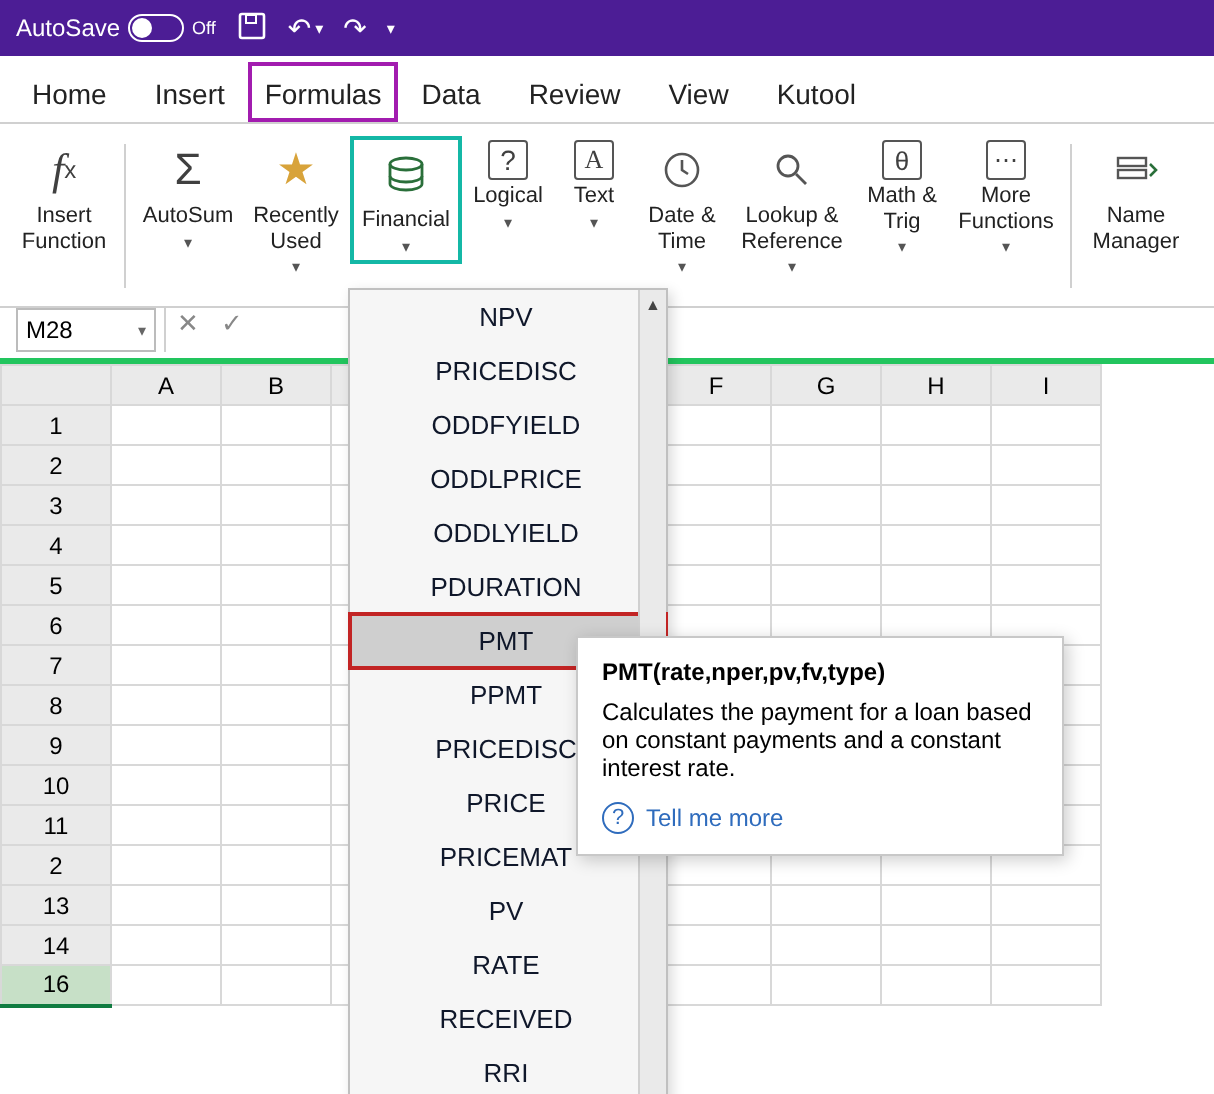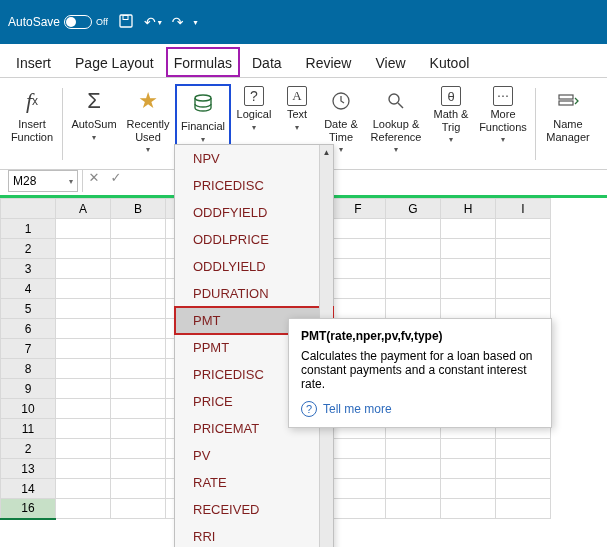--- a/index.html
+++ b/index.html
@@ -1,39 +1,39 @@
 <!DOCTYPE html>
 <html><head>
 <meta charset="utf-8">
 <style>
   * { box-sizing: border-box; margin: 0; padding: 0; font-family: "Segoe UI", Arial, sans-serif; }
   body { background: #fff; width: 607px; height: 547px; overflow: hidden; position: relative; }
 
   
-  .titlebar { background: #0369a1; height: 44px; display: flex; align-items: center; padding: 0 8px; color: #fff; font-size: 12px; gap: 10px; }
+  .titlebar { background: #4c1d95; height: 28px; display: flex; align-items: center; padding: 0 8px; color: #fff; font-size: 12px; gap: 10px; }
   .titlebar .autosave-toggle { display: flex; align-items: center; gap: 4px; }
   .toggle-pill { width: 28px; height: 14px; border: 1px solid #fff; border-radius: 8px; position: relative; }
   .toggle-pill::after { content: ""; position: absolute; width: 10px; height: 10px; background: #fff; border-radius: 50%; left: 1px; top: 1px; }
   .titlebar .tb-icon { color: #fff; font-size: 14px; }
   .undo-group { display: flex; align-items: center; gap: 2px; }
 
   
   .tabs { display: flex; align-items: flex-end; height: 34px; padding: 0 4px; border-bottom: 1px solid #d0d0d0; gap: 0; }
   .tab { padding: 8px 12px 6px; font-size: 14px; color: #222; cursor: pointer; }
   .tab.active { border-bottom: 3px solid #107c41; font-weight: 400; }
   .tab.boxed { border: 2px solid #a21caf; padding: 6px 6px 4px; }
 
   
   .ribbon { display: flex; align-items: flex-start; padding: 6px 6px 2px; gap: 0; border-bottom: 1px solid #d0d0d0; height: 92px; background: #fff; }
   .ribbon-item { display: flex; flex-direction: column; align-items: center; justify-content: flex-start; width: 60px; text-align: center; font-size: 11px; color: #222; padding: 2px 2px; }
   .ribbon-item .ricon { height: 30px; display: flex; align-items: center; justify-content: center; font-size: 22px; color: #404040; margin-bottom: 2px; }
   .ribbon-item .label { line-height: 1.15; }
   .ribbon-item .caret { font-size: 8px; color: #555; margin-top: 2px; }
   .ribbon-sep { width: 1px; background: #d0d0d0; height: 72px; margin: 4px 4px 0; }
-  .ribbon-item.boxed { border: 2px solid #1d4ed8; }
+  .ribbon-item.boxed { border: 2px solid #14b8a6; }
 
   
   .fbar { display: flex; align-items: flex-start; height: 28px; border-bottom: 3px solid #22c55e; }
   .namebox { width: 70px; border: 1px solid #bcbcbc; height: 22px; margin: 0 4px 0 8px; display: flex; align-items: center; justify-content: space-between; padding: 0 4px; font-size: 12px; background: #fff; }
   .namebox .dd { font-size: 8px; color: #666; }
   .fb-btn { width: 22px; display: flex; align-items: center; justify-content: center; color: #888; font-size: 13px; }
   .fb-input { flex: 1; border: none; height: 22px; }
 
   
   .grid-wrap { position: relative; width: 607px; height: 360px; overflow: hidden; }
@@ -41,26 +41,26 @@
   .grid td, .grid th { border: 1px solid #d8d8d8; height: 20px; font-size: 12px; background: #fff; }
   .grid th { background: #eaeaea; width: 55px; font-weight: 400; text-align: center; }
   .grid .rh { background: #eaeaea; width: 24px; text-align: center; }
   .grid .rh.sel { background: #c7e0c7; border-bottom: 2px solid #107c41; }
   .corner { width: 24px; background: #eaeaea; }
 
   
   .dropdown { position: absolute; left: 174px; top: 144px; width: 160px; background: #f6f6f6; border: 1px solid #c0c0c0; box-shadow: 2px 2px 6px rgba(0,0,0,0.15); z-index: 10; }
   .dropdown .scrollbar { position: absolute; right: 0; top: 0; bottom: 0; width: 14px; background: #eaeaea; border-left: 1px solid #d0d0d0; }
   .dropdown .scrollbar .sbtn { height: 14px; display: flex; align-items: center; justify-content: center; font-size: 8px; color: #444; }
-  .dropdown .item { padding: 6px 20px 6px 18px; font-size: 13px; color: #7f1d1d; }
+  .dropdown .item { padding: 6px 20px 6px 18px; font-size: 13px; color: #0f172a; text-align: center; }
   .dropdown .item.hover { background: #cfcfcf; }
   .dropdown .item.boxed { outline: 2px solid #c22424; outline-offset: -1px; }
 
   
-  .tooltip { position: absolute; left: 288px; top: 318px; width: 264px; background: #fff; border: 1px solid #c8c8c8; box-shadow: 2px 2px 8px rgba(0,0,0,0.2); padding: 10px 12px; font-size: 12px; z-index: 11; }
+  .tooltip { position: absolute; left: 288px; top: 318px; width: 244px; background: #fff; border: 1px solid #c8c8c8; box-shadow: 2px 2px 8px rgba(0,0,0,0.2); padding: 10px 12px; font-size: 12px; z-index: 11; }
   .tooltip .tt-title { font-weight: 700; margin-bottom: 6px; }
   .tooltip .tt-link { color: #2f6cbd; margin-top: 10px; display: flex; align-items: center; gap: 6px; }
   .tooltip .qmark { display: inline-flex; width: 16px; height: 16px; border: 1.5px solid #2f6cbd; border-radius: 50%; align-items: center; justify-content: center; font-size: 11px; }
 </style>
 </head>
 <body>
 
 <div class="titlebar">
   <div class="autosave-toggle">
     <span>AutoSave</span>
@@ -75,22 +75,22 @@
   </span>
   <span class="undo-group">
     <span class="tb-icon">↶</span>
     <span style="font-size:8px">▾</span>
   </span>
   <span class="tb-icon">↷</span>
   <span style="font-size:8px">▾</span>
 </div>
 
 <div class="tabs">
+  <div class="tab">Home</div>
   <div class="tab">Insert</div>
-  <div class="tab">Page Layout</div>
   <div class="tab active boxed">Formulas</div>
   <div class="tab">Data</div>
   <div class="tab">Review</div>
   <div class="tab">View</div>
   <div class="tab">Kutool</div>
 </div>
 
 <div class="ribbon">
   <div class="ribbon-item" style="width:52px">
     <span class="ricon">

